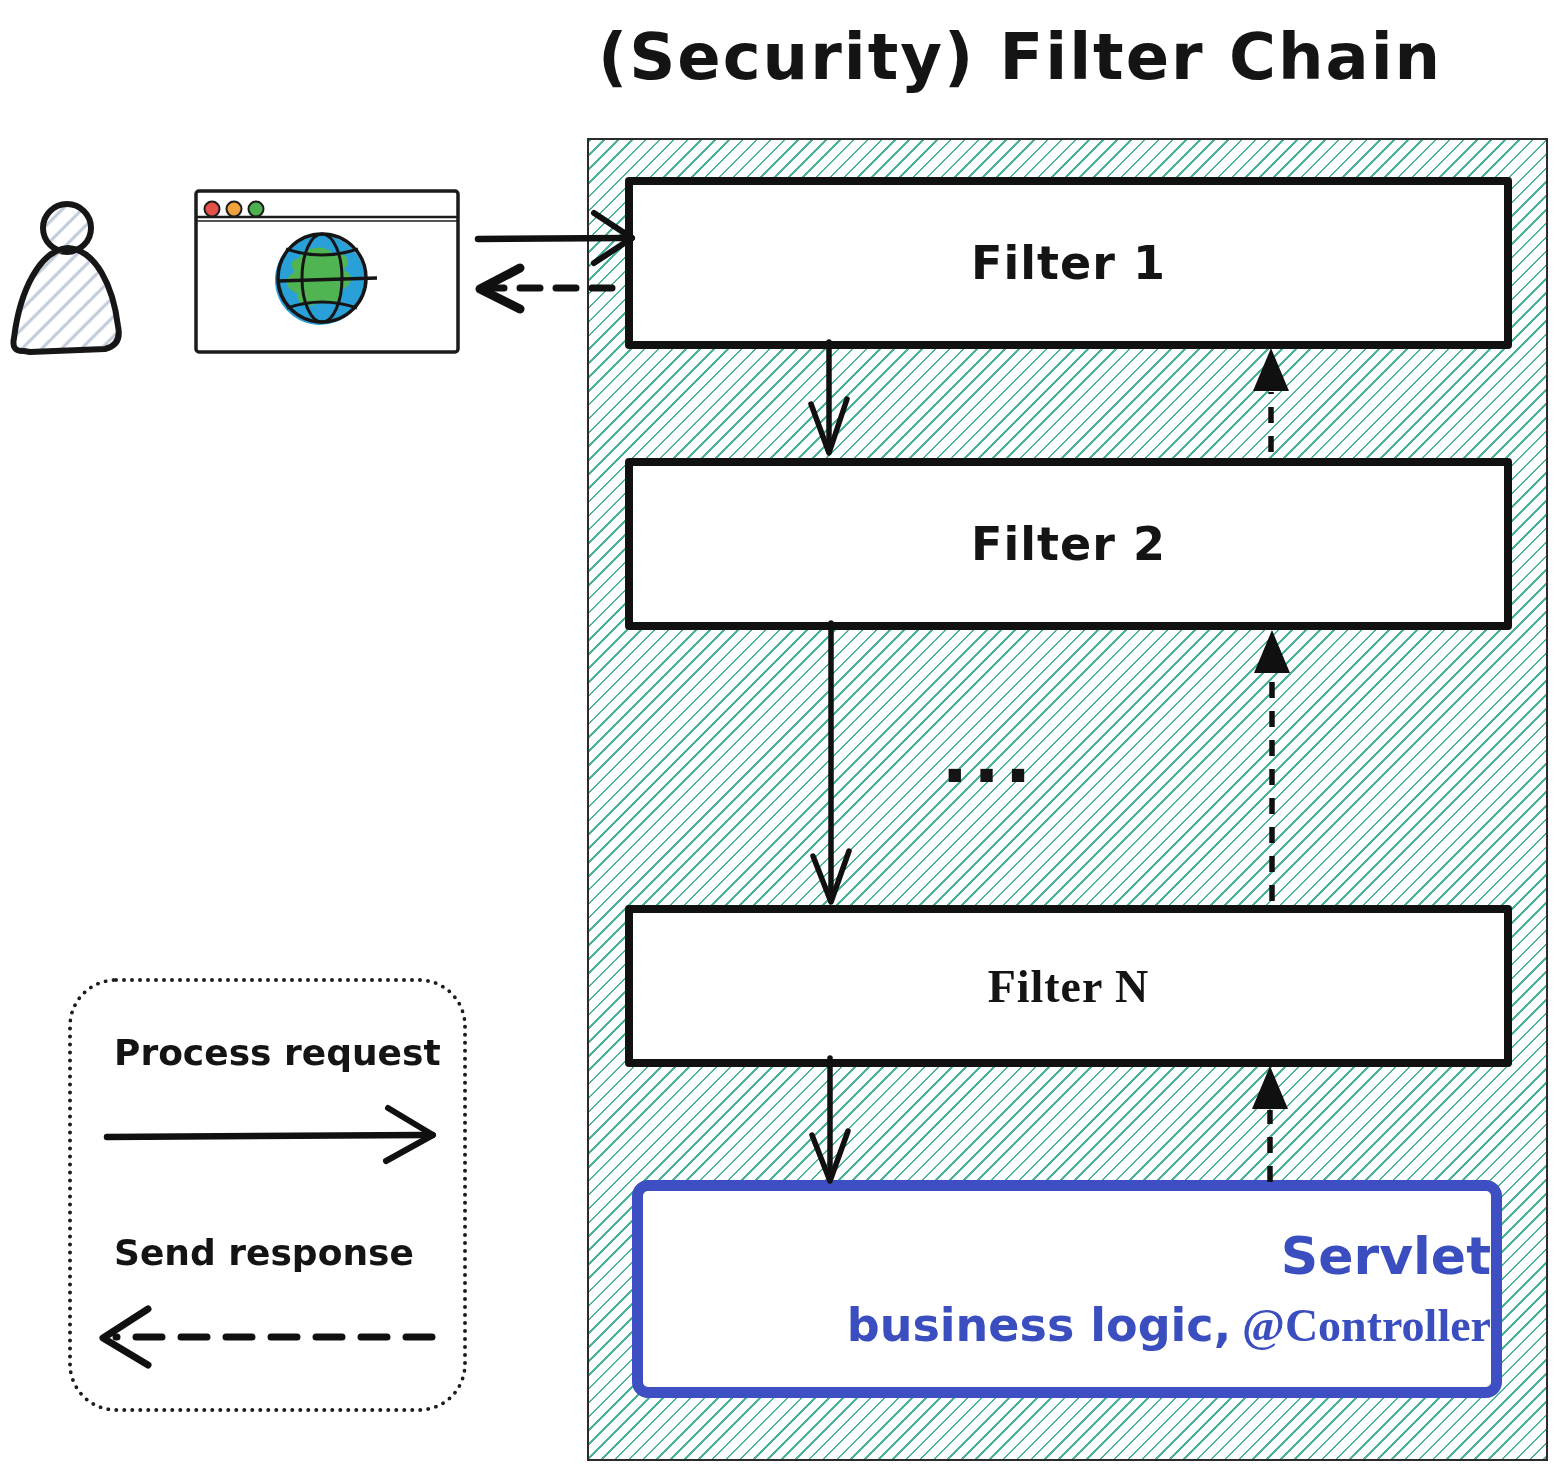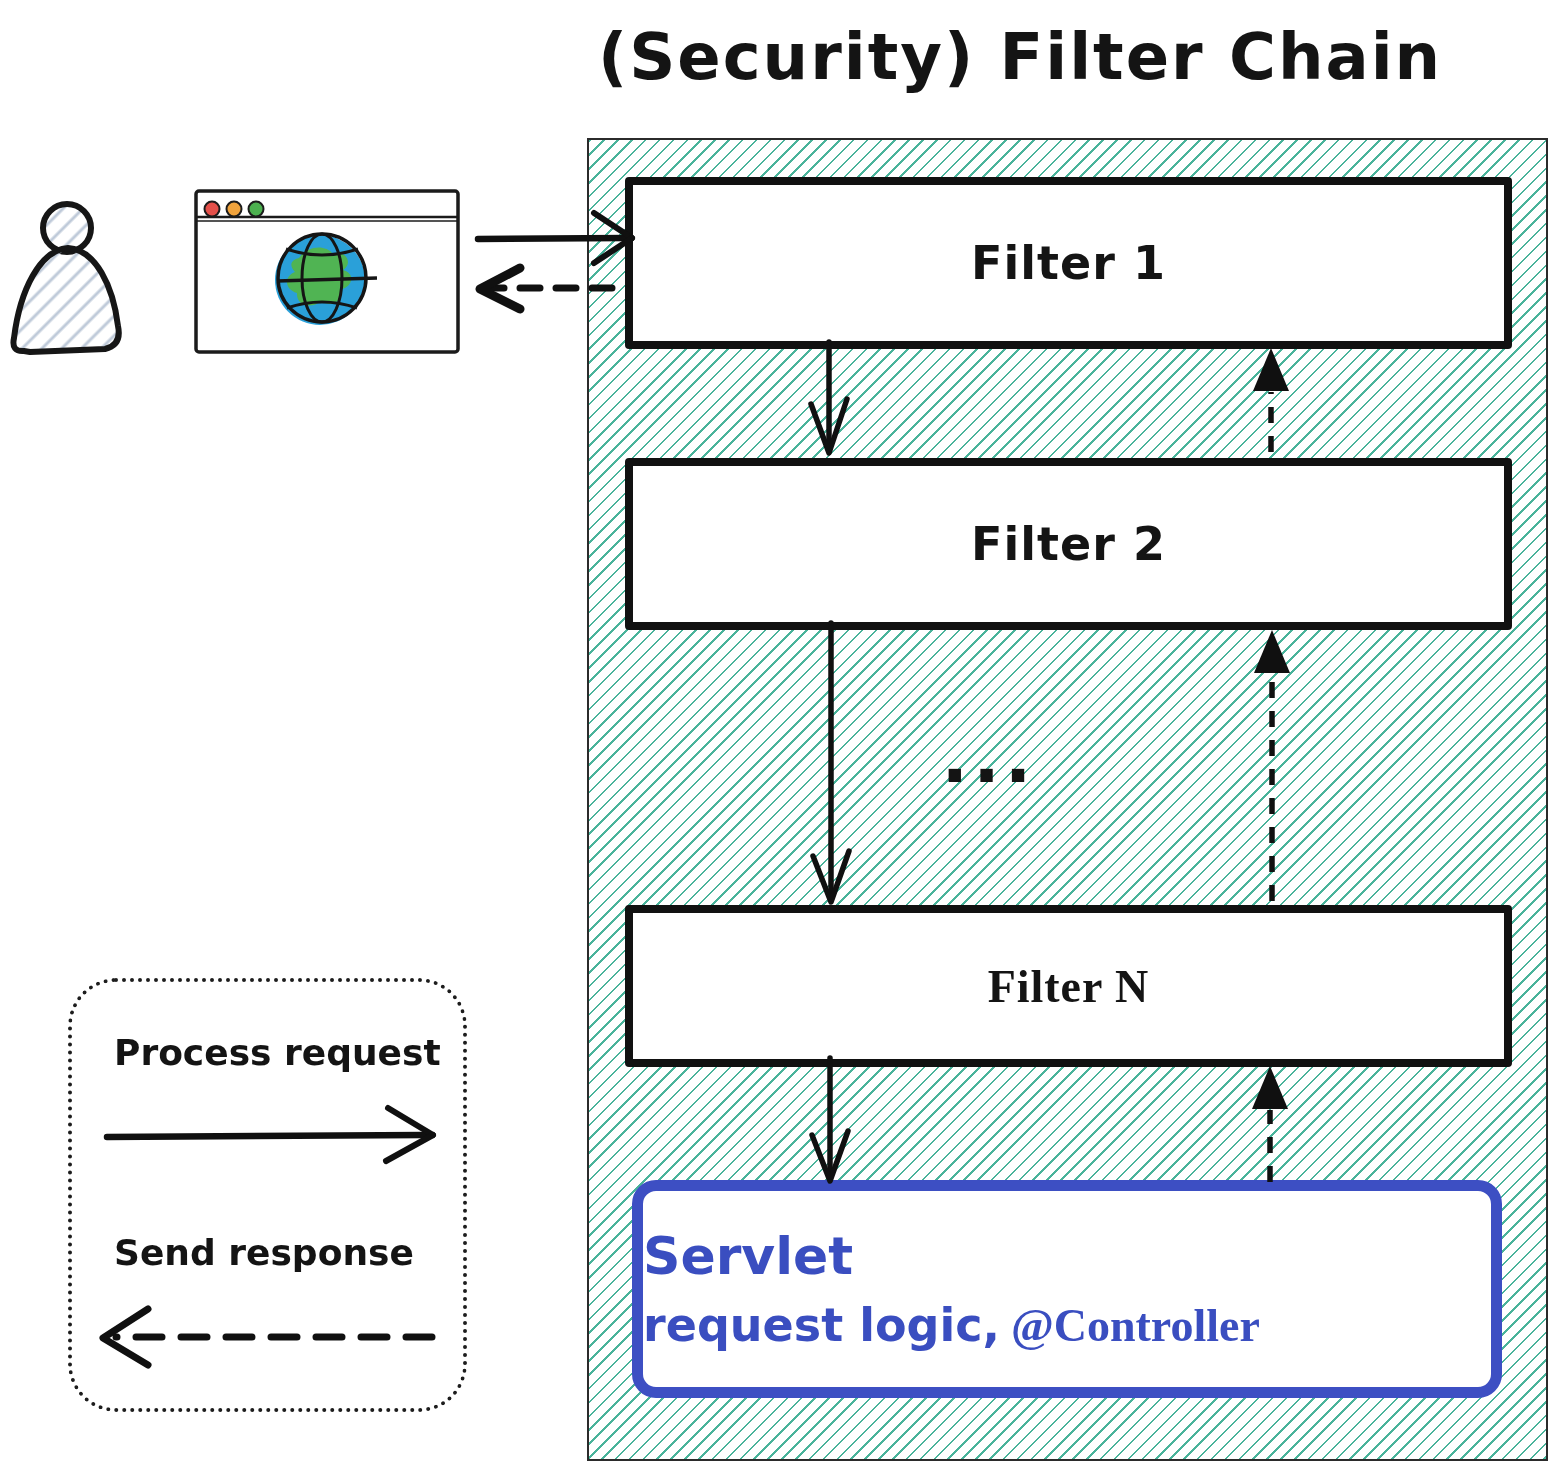--- a/index.html
+++ b/index.html
@@ -23,23 +23,23 @@
               display:flex;align-items:center;justify-content:center;}
   .f1{top:37px;height:172px;}
   .f2{top:318px;height:172px;}
   .fn{top:765px;height:162px;font-family:Liberation Serif, serif;}
   .filter-label{font-size:46px;font-weight:600;letter-spacing:1px;}
 
   .ellipsis{position:absolute;left:330px;top:588px;width:140px;text-align:center;
             font-size:70px;font-weight:800;letter-spacing:5px;line-height:60px;}
 
   .servlet{position:absolute;left:43px;top:1040px;width:870px;height:218px;
-           background:#ffffff;border:11px solid #3d4fc3;border-radius:24px;
+           background:#ffffff;border:11px solid #3d4fc3;border-radius:16px;
            box-sizing:border-box;display:flex;flex-direction:column;
-           align-items:flex-start;justify-content:center;gap:12px;color:#3a4ec0;}
+           align-items:flex-end;justify-content:center;gap:12px;color:#3a4ec0;}
   .servlet-title{font-size:52px;font-weight:600;}
   .servlet-sub{font-size:46px;font-weight:600;white-space:nowrap;}
   .servlet-sub .code{font-family:Liberation Serif, serif;
                      font-weight:700;font-size:46px;margin-left:11px;}
 
   
   .legend{position:absolute;left:68px;top:978px;width:399px;height:434px;
           box-sizing:border-box;border:4px dotted #1d1d1d;border-radius:48px;background:#fff;}
   .legend-label{position:absolute;font-size:36px;font-weight:600;white-space:nowrap;}
   .lp{left:42px;top:50px;}
@@ -95,21 +95,21 @@
     <div class="filter-box f2">
       <span class="filter-label">Filter 2</span>
     </div>
     <div class="ellipsis">...</div>
     <div class="filter-box fn">
       <span class="filter-label">Filter N</span>
     </div>
     <div class="servlet">
       <div class="servlet-title">Servlet</div>
       <div class="servlet-sub">
-        <span>request logic,</span><span class="code">@Controller</span>
+        <span>business logic,</span><span class="code">@Controller</span>
       </div>
     </div>
   </div>
 
   <div class="legend">
     <div class="legend-label ls">Send response</div>
     <div class="legend-label lp">Process request</div>
   </div>
 
   <svg class="overlay" width="1567" height="1480" viewBox="0 0 1567 1480">

